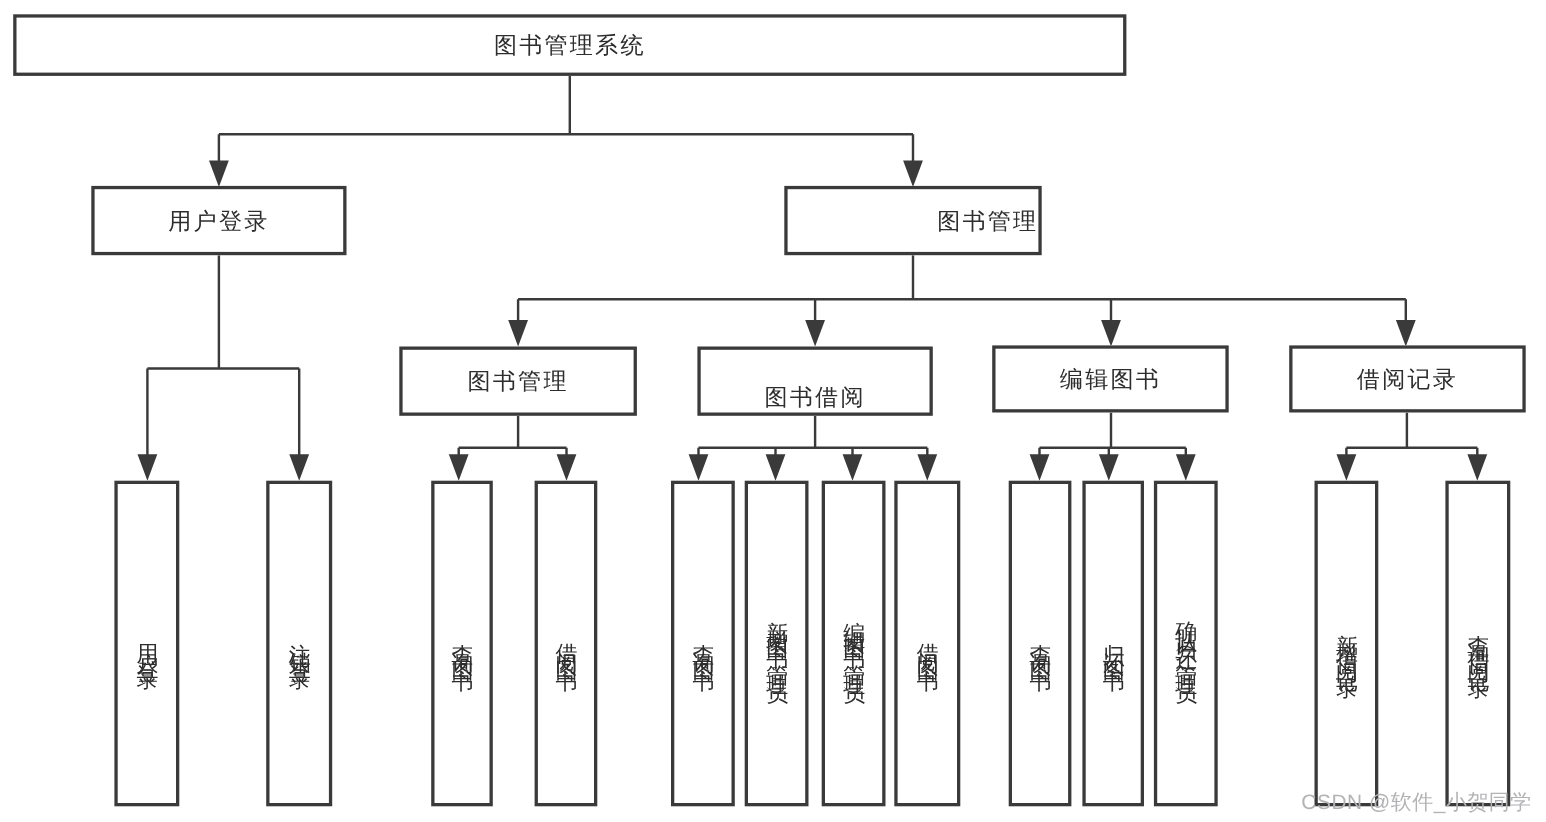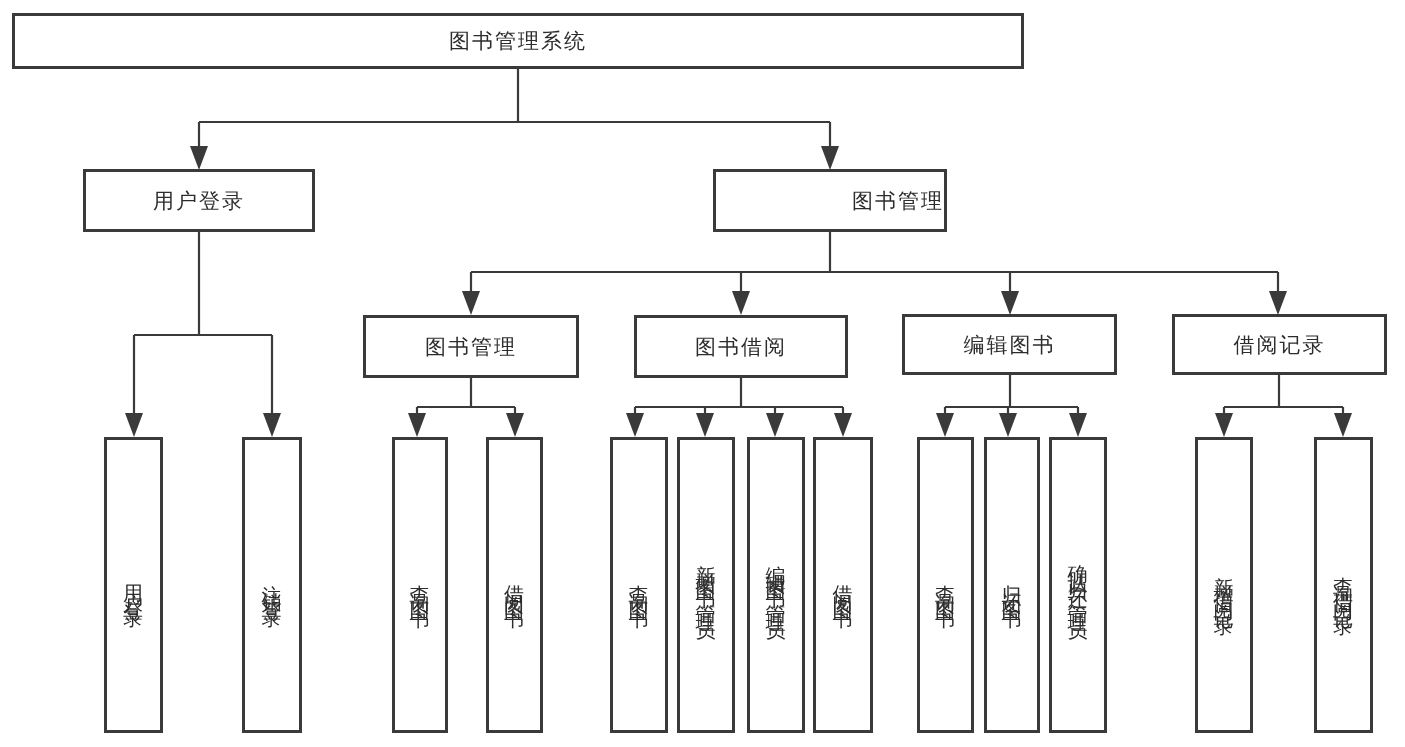--- a/index.html
+++ b/index.html
@@ -37,21 +37,21 @@
     letter-spacing:8px;
     line-height:1;
     white-space:nowrap;
   }
 
   
   #b-root       {left:12px;  top:13px;  width:1012px; height:56px;}
   #b-user-login {left:83px;  top:169px; width:232px;  height:63px;}
   #b-book-mgmt  {left:713px; top:169px; width:234px;  height:63px;justify-content:flex-end;}
   #b-new-rec    {left:363px; top:315px; width:216px;  height:63px;}
-  #b-borrow     {left:634px; top:315px; width:214px;  height:63px;}
+  #b-borrow     {left:634px; top:315px; width:214px;  height:63px;align-items:flex-end;}
   #b-current    {left:902px; top:314px; width:215px;  height:61px;}
   #b-records    {left:1172px;top:314px; width:215px;  height:61px;}
 
   
   #v-a1{left:104px; width:59px;}
   #v-a2{left:242px; width:60px;}
   #v-b1{left:392px; width:56px;}
   #v-b2{left:486px; width:57px;}
   #v-c1{left:610px; width:58px;}
   #v-c2{left:677px; width:58px;}
@@ -158,13 +158,14 @@
     <span class="lbl">确认归还（管理员）</span>
   </div>
 
   <div class="vbox" id="v-e1">
     <span class="lbl">新增借阅记录</span>
   </div>
   <div class="vbox" id="v-e2">
     <span class="lbl">查询借阅记录</span>
   </div>
 
+  <div class="watermark">CSDN @软件_小贺同学</div>
 </div>
 
 </body></html>

